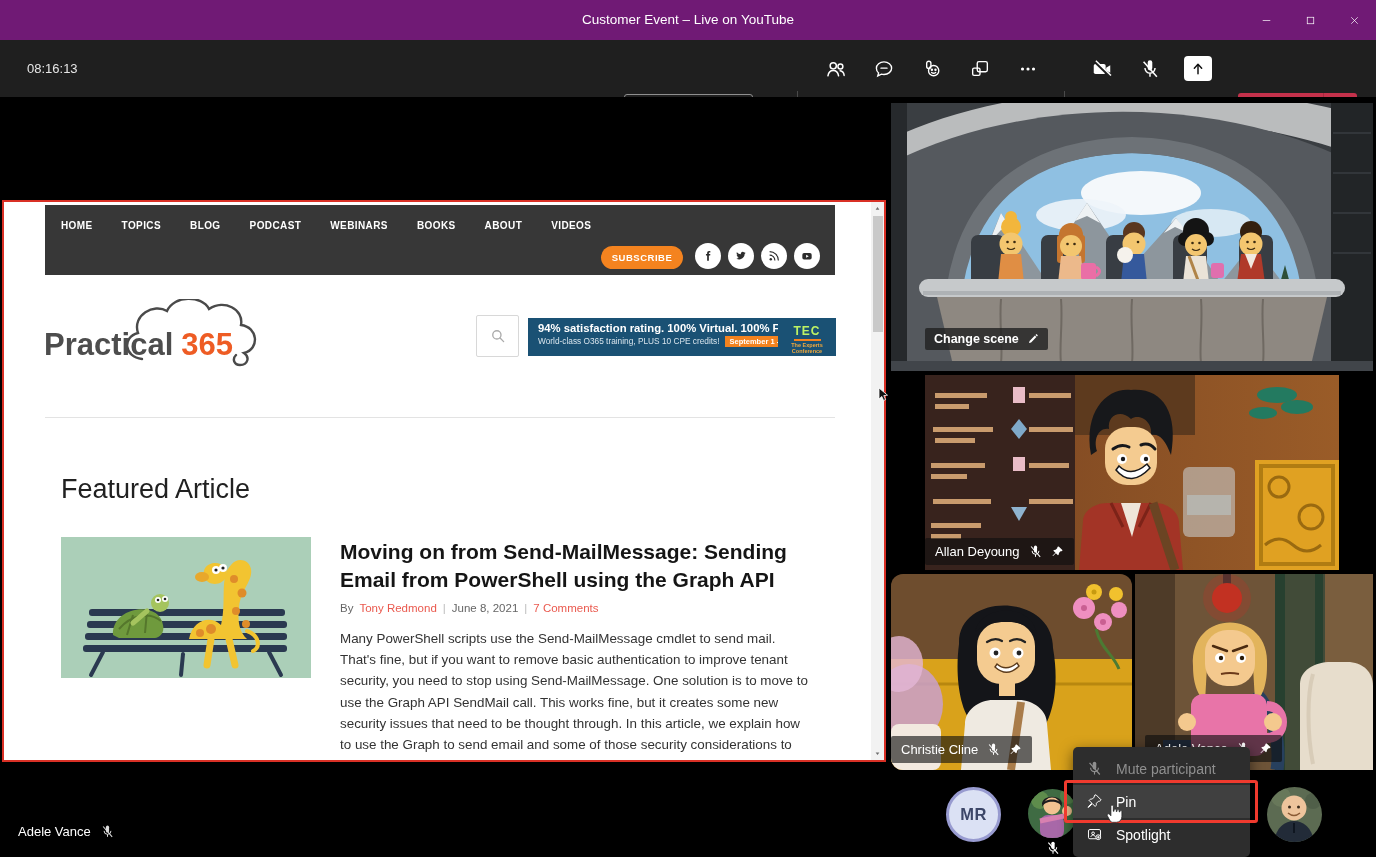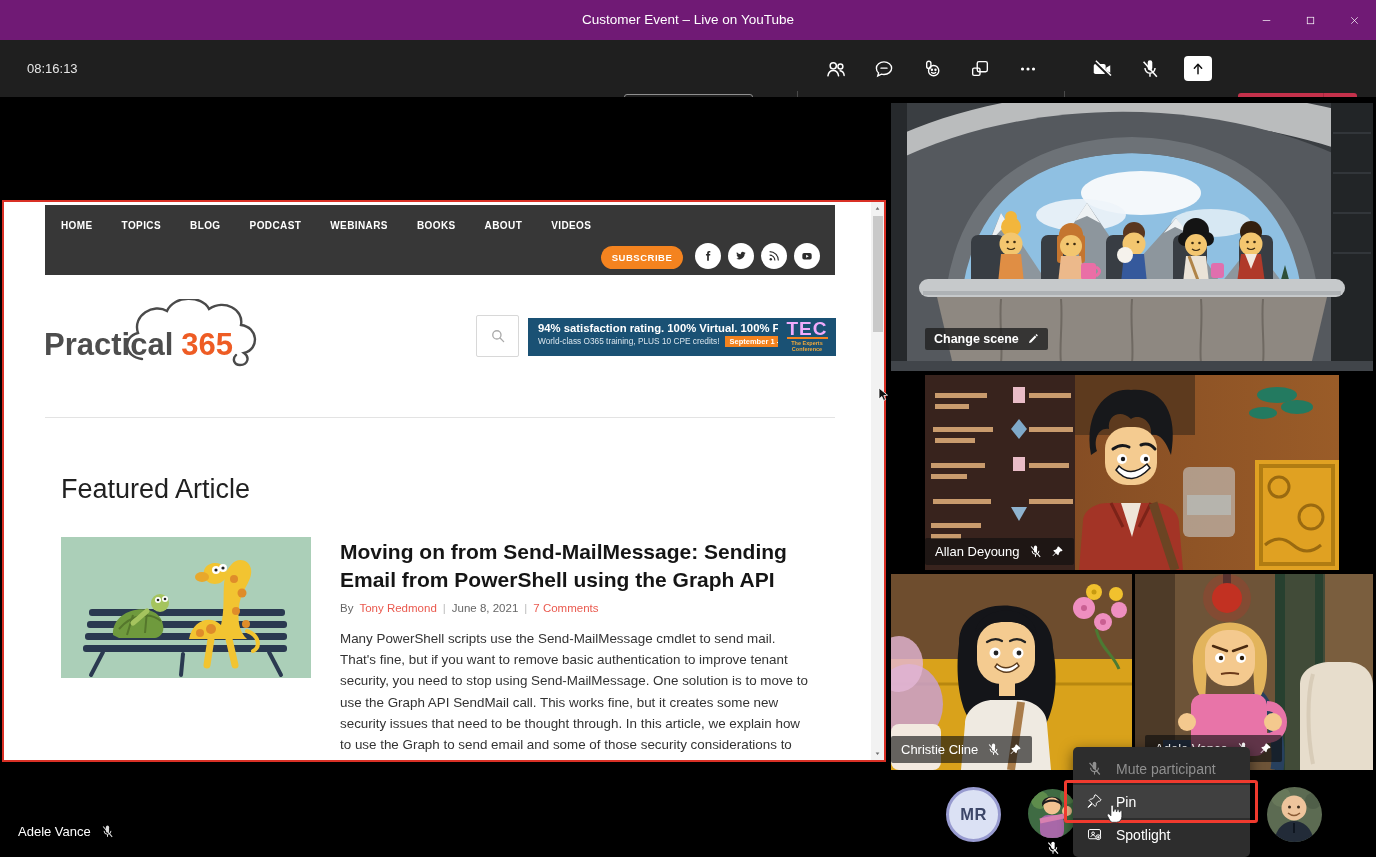--- a/index.html
+++ b/index.html
@@ -53,21 +53,21 @@
 
   .search-btn { position:absolute; left:472px; top:113px; width:43px; height:42px; background:#fff; border:1px solid #d8d8d8; border-radius:2px; color:#ababab; display:flex; align-items:center; justify-content:center; }
   .search-btn .icon { width:18px; height:18px; }
 
   .banner { position:absolute; left:524px; top:116px; width:308px; height:38px; background:#1a5174; display:flex; }
   .b-left { flex:1; padding:4px 0 0 10px; overflow:hidden; }
   .b1 { color:#fff; font-size:11.3px; font-weight:bold; white-space:nowrap; }
   .b2 { margin-top:2px; color:#d8e4ec; font-size:8.3px; white-space:nowrap; display:flex; align-items:flex-start; }
   .badge { background:#f4831f; color:#fff; font-size:7.5px; font-weight:bold; padding:1px 5px; margin-left:5px; }
   .b-right { width:58px; padding-top:3px; text-align:center; }
-  .tec { color:#f0abfc; font-size:19px; font-weight:800; letter-spacing:1px; line-height:16px; border-bottom:2px solid #f4831f; display:inline-block; }
+  .tec { color:#bef264; font-size:12px; font-weight:800; letter-spacing:1px; line-height:16px; border-bottom:2px solid #f4831f; display:inline-block; }
   .tec-sub { color:#f2a93c; font-size:5.5px; font-weight:bold; line-height:6px; margin-top:1px; }
 
   .site-div { position:absolute; left:41px; top:215px; width:790px; height:0; border-top:1px solid #e3e3e3; }
   .featured { position:absolute; left:57px; top:272px; font-size:27px; font-weight:500; color:#212121; }
   .art-img { position:absolute; left:57px; top:335px; width:250px; height:141px; background:#abcfb8; }
   .art-title { position:absolute; left:336px; top:336px; width:452px; font-size:21px; line-height:1.32; font-weight:bold; color:#151515; }
   .byline { position:absolute; left:336px; top:400px; font-size:11.5px; color:#666; display:flex; gap:6px; align-items:center; }
   .byline .link { color:#ea594e; }
   .byline .sep { color:#bbb; }
   .art-body { position:absolute; left:336px; top:426px; width:474px; font-size:13.4px; line-height:1.58; color:#333; }
@@ -80,21 +80,21 @@
   .presenter-label { position:absolute; left:18px; top:727px; display:flex; align-items:center; gap:9px; color:#fff; font-size:13px; }
   .presenter-label .icon { width:15px; height:15px; color:#ddd; }
   .presenter-cursor { position:absolute; left:876px; top:290px; width:14px; height:16px; display:block; }
 
   
   .panel { position:absolute; left:889px; top:97px; width:487px; height:760px; background:#000; }
   .tile { position:absolute; overflow:hidden; background:#111; }
   .tile svg { display:block; width:100%; height:100%; }
   .tile1 { left:2px; top:6px; width:482px; height:268px; }
   .tile2 { left:36px; top:278px; width:414px; height:195px; }
-  .tile3 { left:2px; top:477px; width:241px; height:196px; }
+  .tile3 { left:2px; top:477px; width:241px; height:196px;border-radius:12px; }
   .tile4 { left:246px; top:477px; width:238px; height:196px; }
 
   .chip { position:absolute; display:flex; align-items:center; gap:8px; background:rgba(15,15,15,.62); color:#fff; border-radius:2px; }
   .scene-chip { left:34px; bottom:21px; height:22px; padding:0 9px; font-size:12.5px; font-weight:bold; background:rgba(32,32,32,.8); }
   .scene-chip .icon { width:12px; height:12px; }
   .name-chip { height:27px; padding:0 10px; font-size:13px; }
   .name-chip .icon.mic { width:15px; height:15px; }
   .name-chip .icon.pin { width:13px; height:13px; }
   .tile2 .name-chip { left:0; bottom:5px; }
   .tile3 .name-chip { left:0; bottom:7px; }

